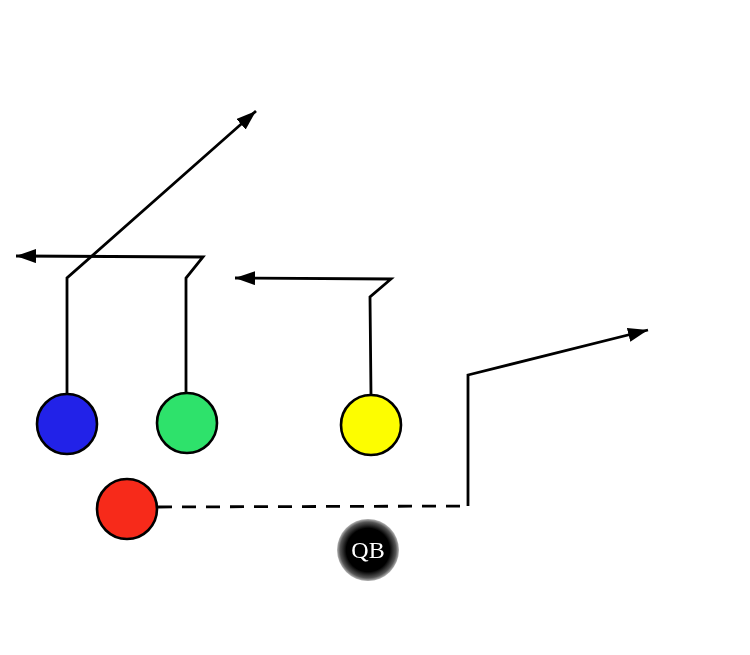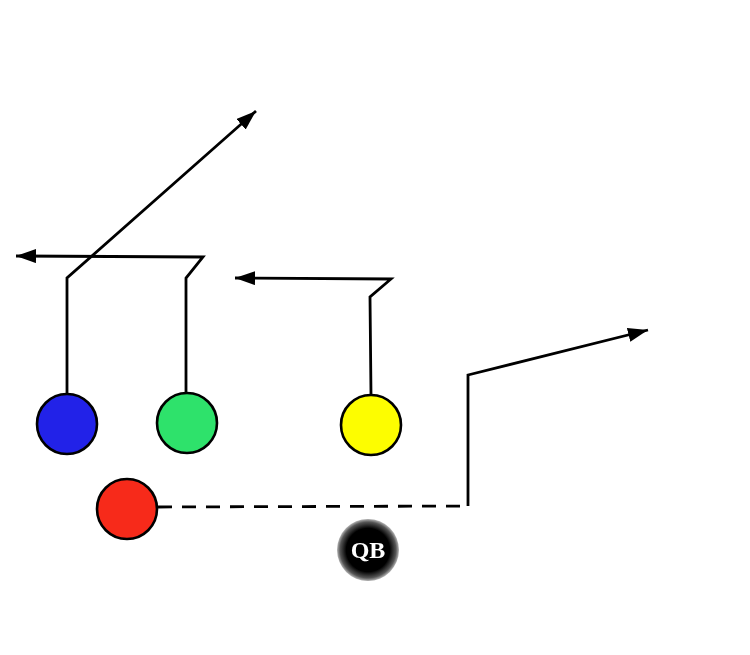--- a/index.html
+++ b/index.html
@@ -7,21 +7,20 @@
     padding: 0;
     background: #ffffff;
     font-family: "Liberation Serif", "DejaVu Serif", serif;
   }
   #stage {
     position: relative;
     width: 682px;
     height: 655px;
     background: #ffffff;
     overflow: hidden;
-    font-weight: bold;
   }
   svg { display: block; }
   .route-line {
     fill: none;
     stroke-linejoin: miter;
     stroke-linecap: butt;
   }
   .player-circle { cursor: default; }
   .player-label {
     text-anchor: middle;

